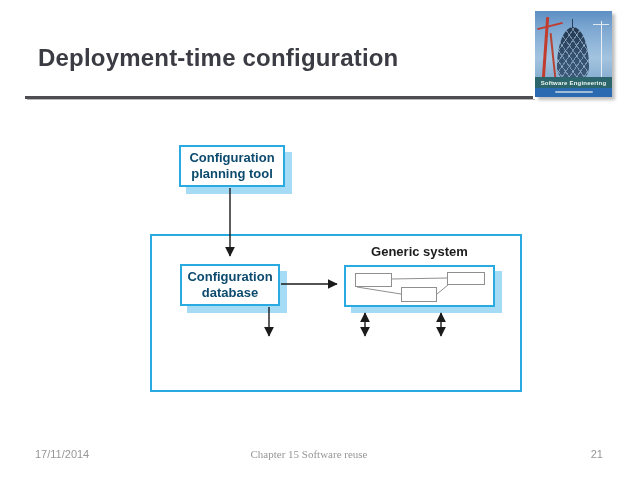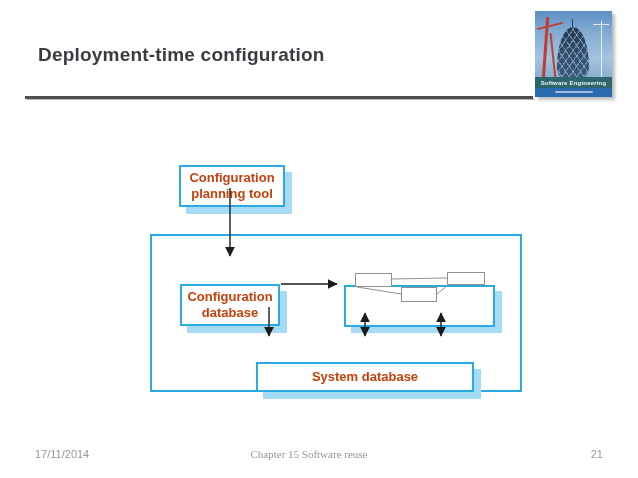--- a/index.html
+++ b/index.html
@@ -12,21 +12,21 @@
     height: 478px;
     background: #ffffff;
     overflow: hidden;
   }
 
   
   .title {
     position: absolute;
     left: 38px;
     top: 44px;
-    font-size: 19px;
+    font-size: 24px;
     font-weight: bold;
     color: #3b3b43;
     letter-spacing: 0.2px;
   }
   .rule {
     position: absolute;
     left: 25px;
     top: 96px;
     width: 508px;
     height: 3px;
@@ -113,23 +113,22 @@
     position: absolute;
     background: #ffffff;
     border: 2px solid #29abe2;
     box-shadow: 7px 7px 0 0 #a5dbf4;
     display: flex;
     align-items: center;
     justify-content: center;
     text-align: center;
     font-size: 13px;
     font-weight: 600;
-    color: #c2410c;
+    color: #0c4a6e;
     line-height: 1.25;
-    margin-top: 20px;
   }
   .planning-tool { left: 179px; top: 145px; width: 106px; height: 42px; }
   .config-db     { left: 180px; top: 264px; width: 100px; height: 42px; }
   .generic-sys   { left: 344px; top: 265px; width: 151px; height: 42px; box-shadow: 7px 6px 0 0 #a5dbf4; }
   .system-db     { left: 256px; top: 342px; width: 218px; height: 30px; }
 
   .outer-container {
     position: absolute;
     left: 150px; top: 234px;
     width: 372px; height: 158px;
@@ -196,27 +195,27 @@
     <div class="bottom-strip"></div>
     <div class="author-line"></div>
   </div>
 
   <div class="outer-container"></div>
 
   <div class="dbox planning-tool">Configuration planning tool</div>
 
   <div class="dbox config-db">Configuration database</div>
 
+  <div class="generic-label">Generic system</div>
 
   <div class="dbox generic-sys"></div>
   <div class="comp comp1"></div>
   <div class="comp comp2"></div>
   <div class="comp comp3"></div>
 
-  <div class="dbox system-db">System database</div>
 
   <svg class="overlay" viewBox="0 0 638 478" xmlns="http://www.w3.org/2000/svg">
     <defs>
       <marker id="ah" markerWidth="8" markerHeight="8" refX="6.5" refY="3.5" orient="auto">
         <path d="M0,0 L7,3.5 L0,7 Z" fill="#1b1b1b"></path>
       </marker>
       <marker id="ahr" markerWidth="8" markerHeight="8" refX="6.5" refY="3.5" orient="auto-start-reverse">
         <path d="M0,0 L7,3.5 L0,7 Z" fill="#1b1b1b"></path>
       </marker>
     </defs>

